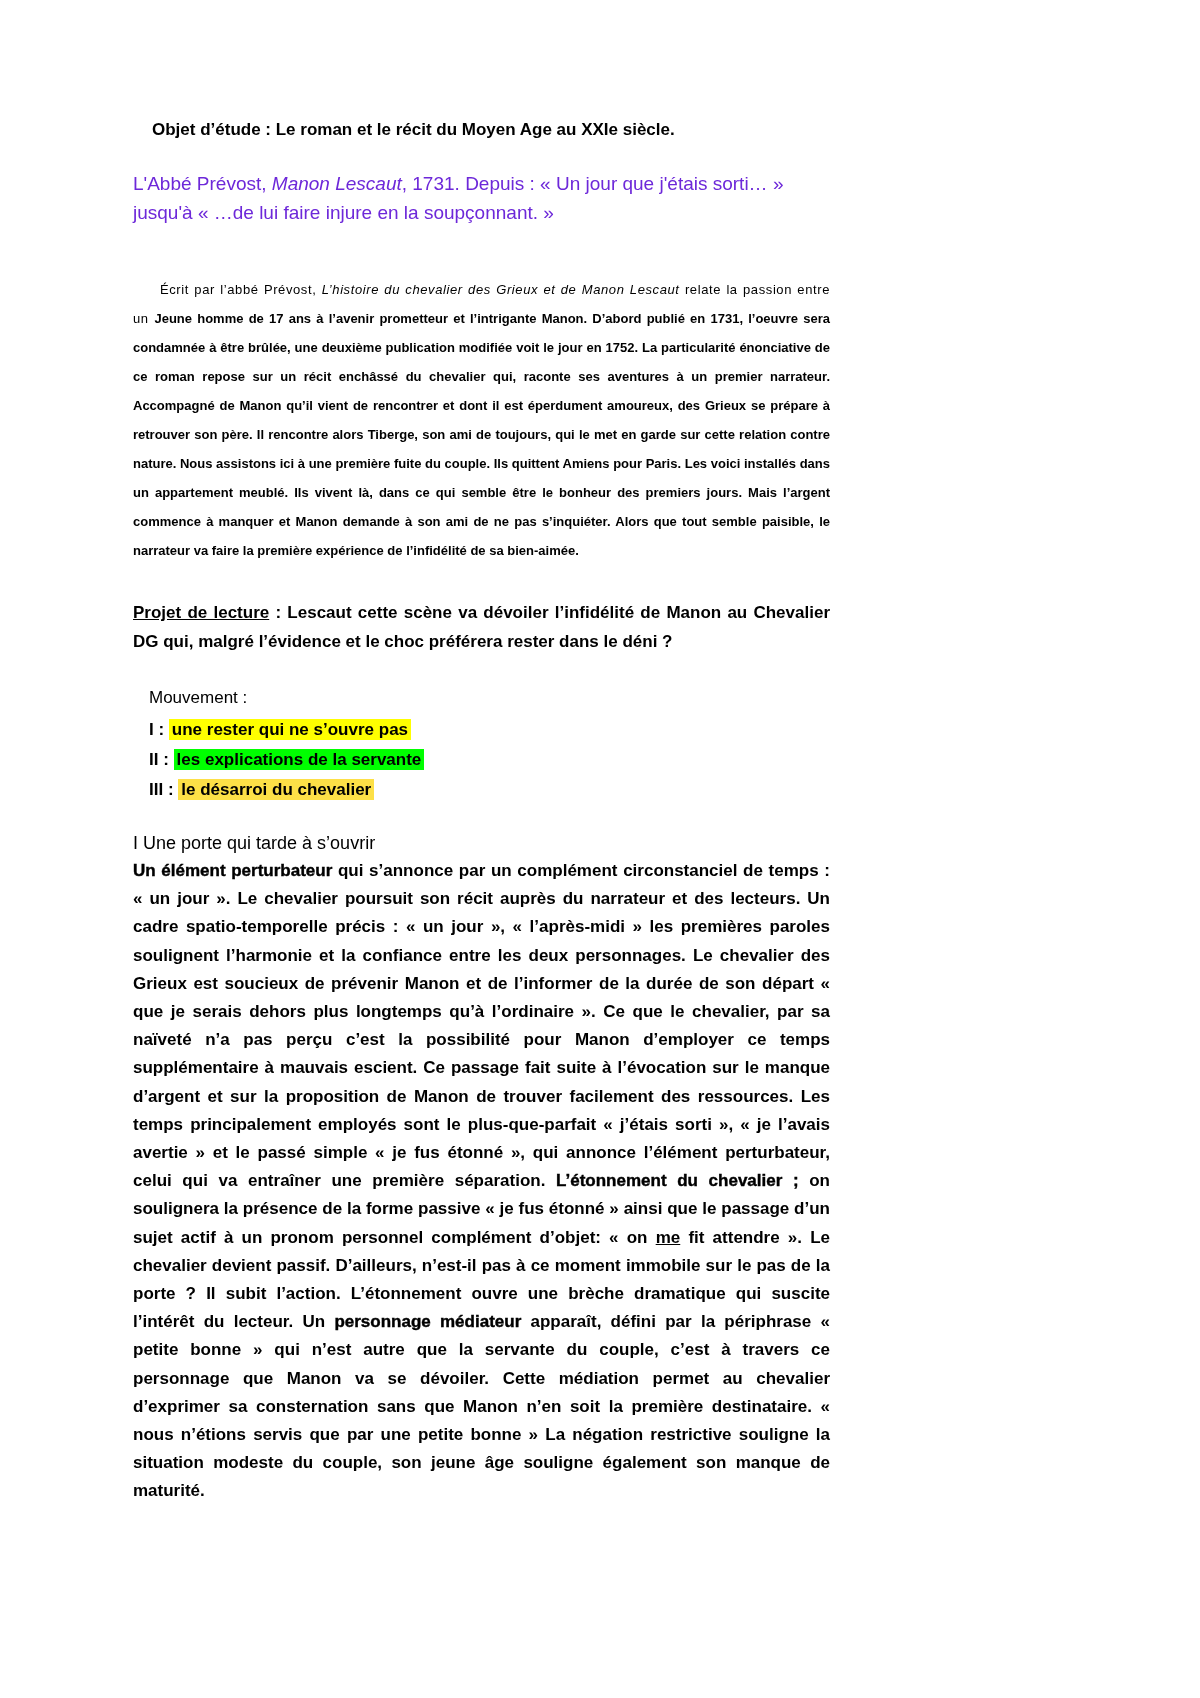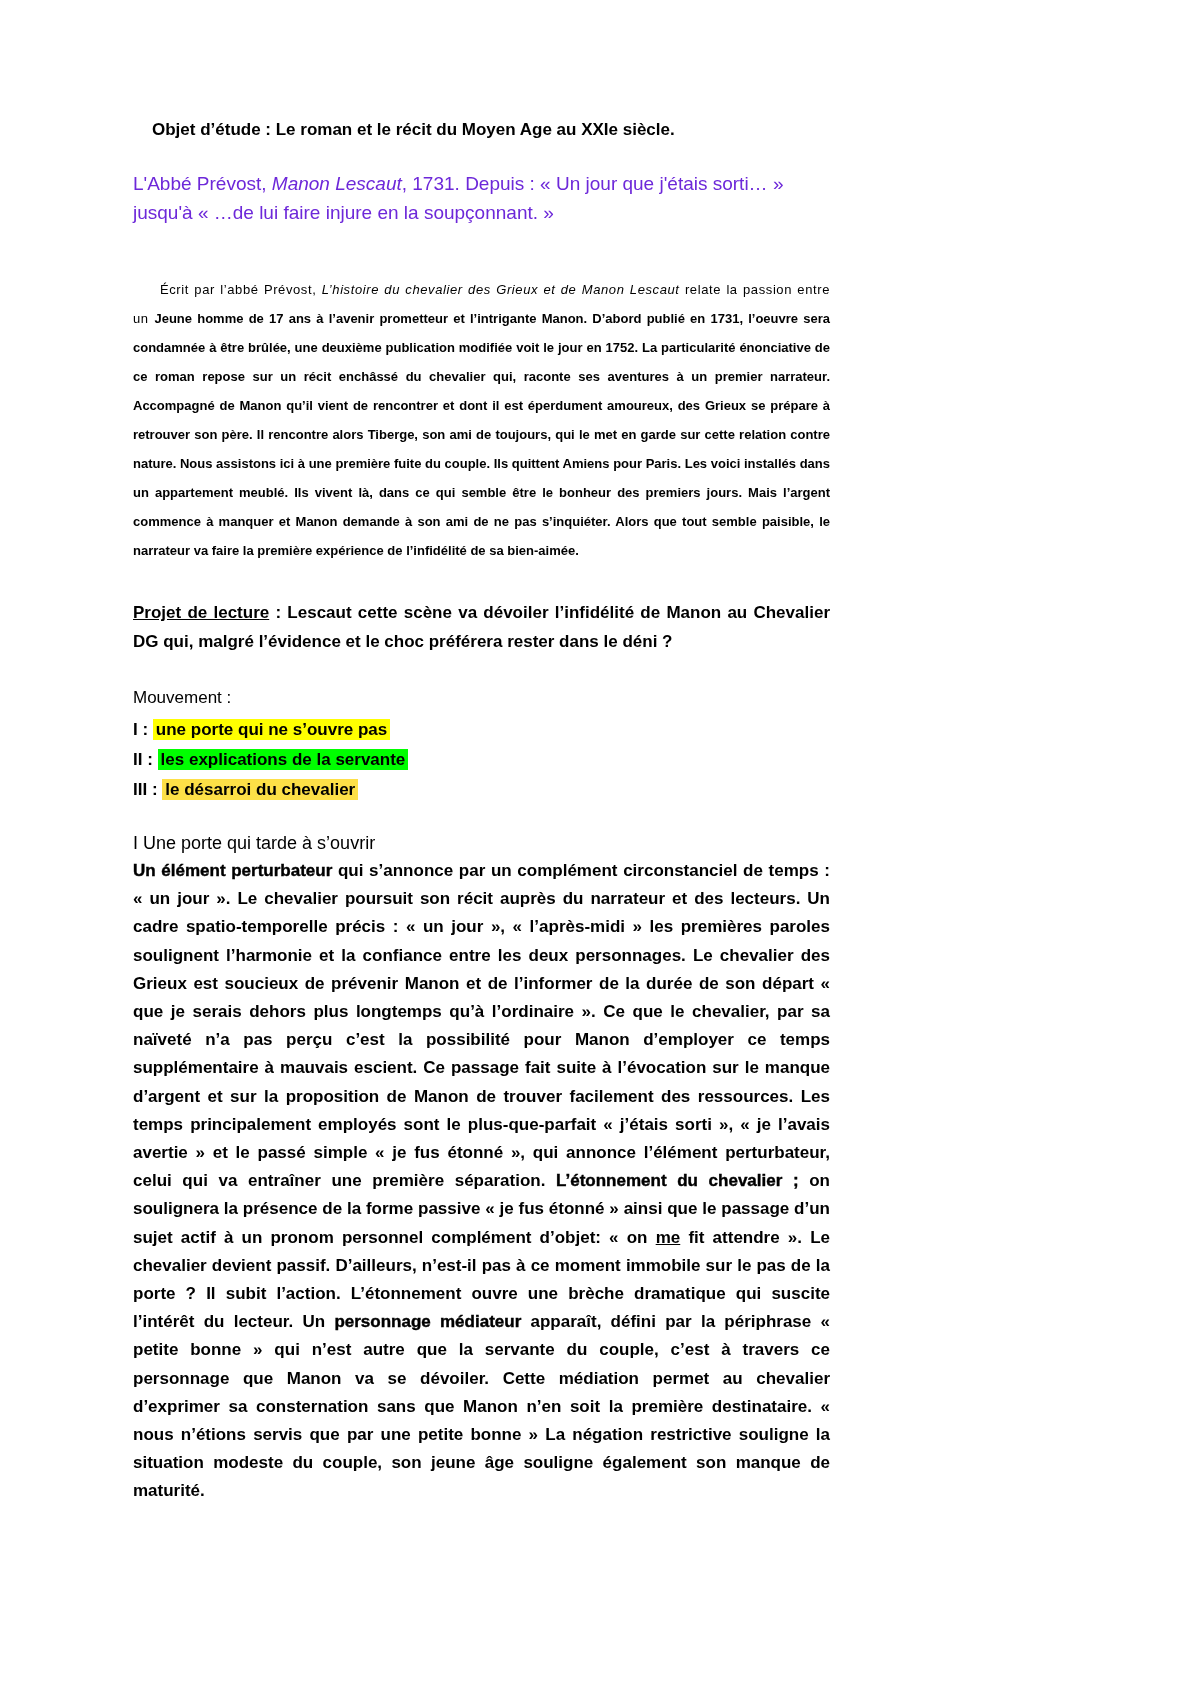--- a/index.html
+++ b/index.html
@@ -47,20 +47,21 @@
     line-height: 29px;
     text-align: justify;
     font-weight: bold;
     margin-bottom: 27px;
   }
   .projet .label { text-decoration: underline; }
   .mouvement {
     font-size: 17px;
     line-height: 30px;
     margin-bottom: 24px;
+    margin-left: 16px;
   }
   .mouvement .title { font-weight: normal; margin-bottom: 2px; }
   .mouvement .item { font-weight: bold; }
   .mouvement .numeral { font-weight: bold; }
   .hl { padding: 1px 3px; }
   .section-heading {
     font-size: 18px;
     font-weight: normal;
     line-height: 28px;
   }
@@ -83,21 +84,21 @@
   <p class="reference"><span>L'Abbé Prévost, </span><i>Manon Lescaut</i><span>, 1731. Depuis : « Un jour que j'étais sorti… » jusqu'à « …de lui faire injure en la soupçonnant. »</span></p>
 
   <p class="summary"><span class="lead">Écrit par l’abbé Prévost, </span><span class="lead-italic">L’histoire du chevalier des Grieux et de Manon Lescaut</span><span class="lead"> relate la passion entre un </span><span class="strong-body">Jeune homme de 17 ans à l’avenir prometteur et l’intrigante Manon. D’abord publié en 1731, l’oeuvre sera condamnée à être brûlée, une deuxième publication modifiée voit le jour en 1752. La particularité énonciative de ce roman repose sur un récit enchâssé du chevalier qui, raconte ses aventures à un premier narrateur. Accompagné de Manon qu’il vient de rencontrer et dont il est éperdument amoureux, des Grieux se prépare à retrouver son père. Il rencontre alors Tiberge, son ami de toujours, qui le met en garde sur cette relation contre nature. Nous assistons ici à une première fuite du couple. Ils quittent Amiens pour Paris. Les voici installés dans un appartement meublé. Ils vivent là, dans ce qui semble être le bonheur des premiers jours. Mais l’argent commence à manquer et Manon demande à son ami de ne pas s’inquiéter. Alors que tout semble paisible, le narrateur va faire la première expérience de l’infidélité de sa bien-aimée.</span></p>
 
   <p class="projet"><span class="label">Projet de lecture</span><span> : Lescaut cette scène va dévoiler l’infidélité de Manon au Chevalier DG qui, malgré l’évidence et le choc préférera rester dans le déni ?</span></p>
 
   <div class="mouvement">
     <div class="title">Mouvement :</div>
     <div class="item">
       <span class="numeral">I :</span>
-      <span class="hl" style="background-color: rgb(255, 255, 0);">une porte qui ne s’ouvre pas</span>
+      <span class="hl" style="background-color: rgb(255, 255, 0);">une rester qui ne s’ouvre pas</span>
     </div>
     <div class="item">
       <span class="numeral">II :</span>
       <span class="hl" style="background-color: rgb(0, 255, 0); text-align: right;">les explications de la servante</span>
     </div>
     <div class="item">
       <span class="numeral">III :</span>
       <span class="hl" style="background-color: #fde047;">le désarroi du chevalier</span>
     </div>
   </div>

